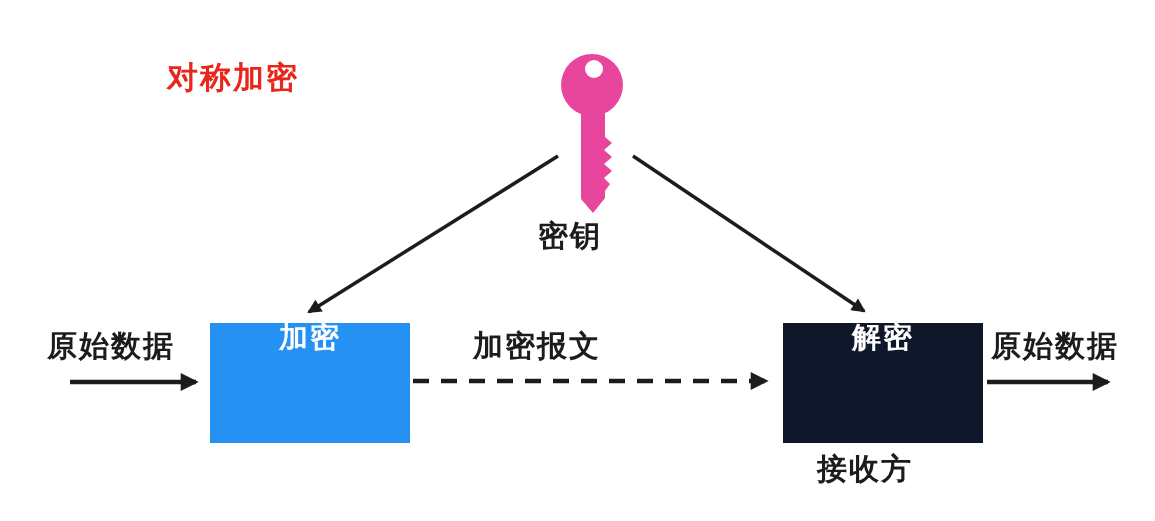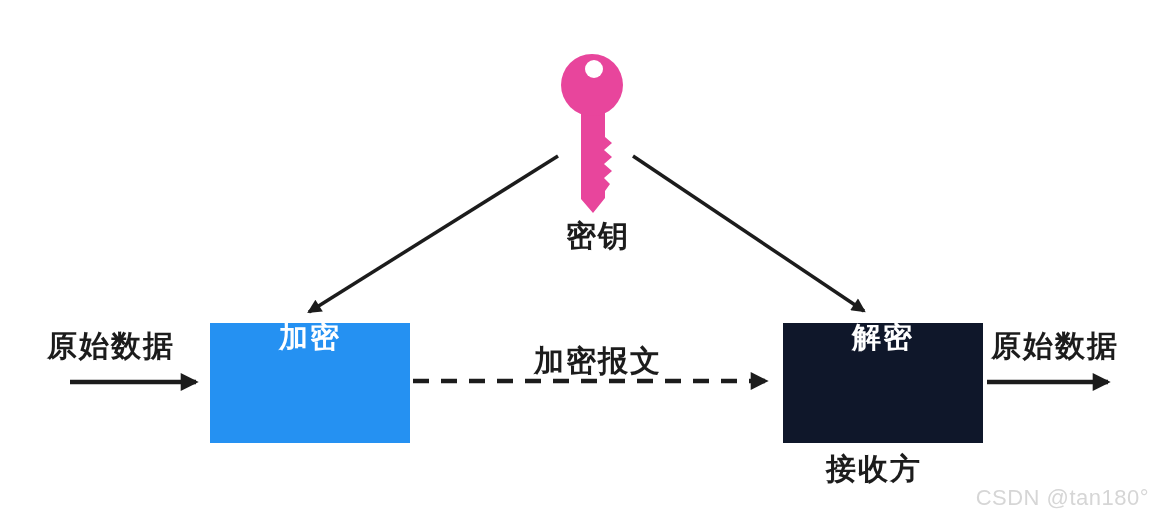--- a/index.html
+++ b/index.html
@@ -14,21 +14,21 @@
   }
   .label {
     position: absolute;
     font-weight: bold;
     font-size: 30px;
     line-height: 1;
     letter-spacing: 2px;
     white-space: nowrap;
     color: #1c1c1c;
   }
-  .centered { text-align: center; }
+  .centered { text-align: left; }
   .title {
     position: absolute;
     left: 167px;
     top: 62px;
     font-size: 31px;
     font-weight: bold;
     letter-spacing: 2px;
     line-height: 1;
   }
   .box {
@@ -60,20 +60,21 @@
     color: #d6d6d6;
     letter-spacing: 0.5px;
     line-height: 1;
   }
 </style>
 </head>
 <body>
 
 <div class="canvas">
 
+  <div class="title" style="color: rgb(233, 37, 28);">对称加密</div>
 
   <svg class="key-svg" width="64" height="166" viewBox="0 0 64 166">
     <path d="M20,52 L44,52 L44,86 L51,92 L43,99 L51,106 L43,113 L51,120 L43,127 L49,133 L44,140 L44,147 L32,162 L20,148 Z" fill="#e8459c"></path>
     <circle cx="31" cy="34" r="31" fill="#e8459c"></circle>
     <circle cx="33" cy="18" r="9" fill="#ffffff"></circle>
   </svg>
 
   <div class="label centered" style="left:538px; top:221px; width:120px;">密钥</div>
 
   <svg class="arrows" width="1155" height="521" viewBox="0 0 1155 521">
@@ -89,25 +90,24 @@
     <line class="arrow-line" x1="987" y1="382" x2="1108" y2="382" stroke-width="4.5" marker-end="url(#ah)"></line>
   </svg>
 
   <div class="label" style="left:47px; top:331px;">原始数据</div>
 
   <div class="box sender-box" style="background-color: rgb(37, 145, 242);">
     <span>加密</span>
   </div>
 
 
-  <div class="label centered" style="left:473px; top:331px; width:250px;margin-top:15px;">加密报文</div>
+  <div class="label centered" style="left:473px; top:331px; width:250px;">加密报文</div>
 
   <div class="box receiver-box" style="background-color: #0f172a;">
     <span>解密</span>
   </div>
 
-  <div class="label centered" style="left:774px; top:454px; width:200px;">接收方</div>
+  <div class="label centered" style="left:817px; top:454px; width:200px;">接收方</div>
 
   <div class="label" style="left:991px; top:331px;">原始数据</div>
 
-  <div class="watermark">CSDN @tan180°</div>
 
 </div>
 
 </body></html>

